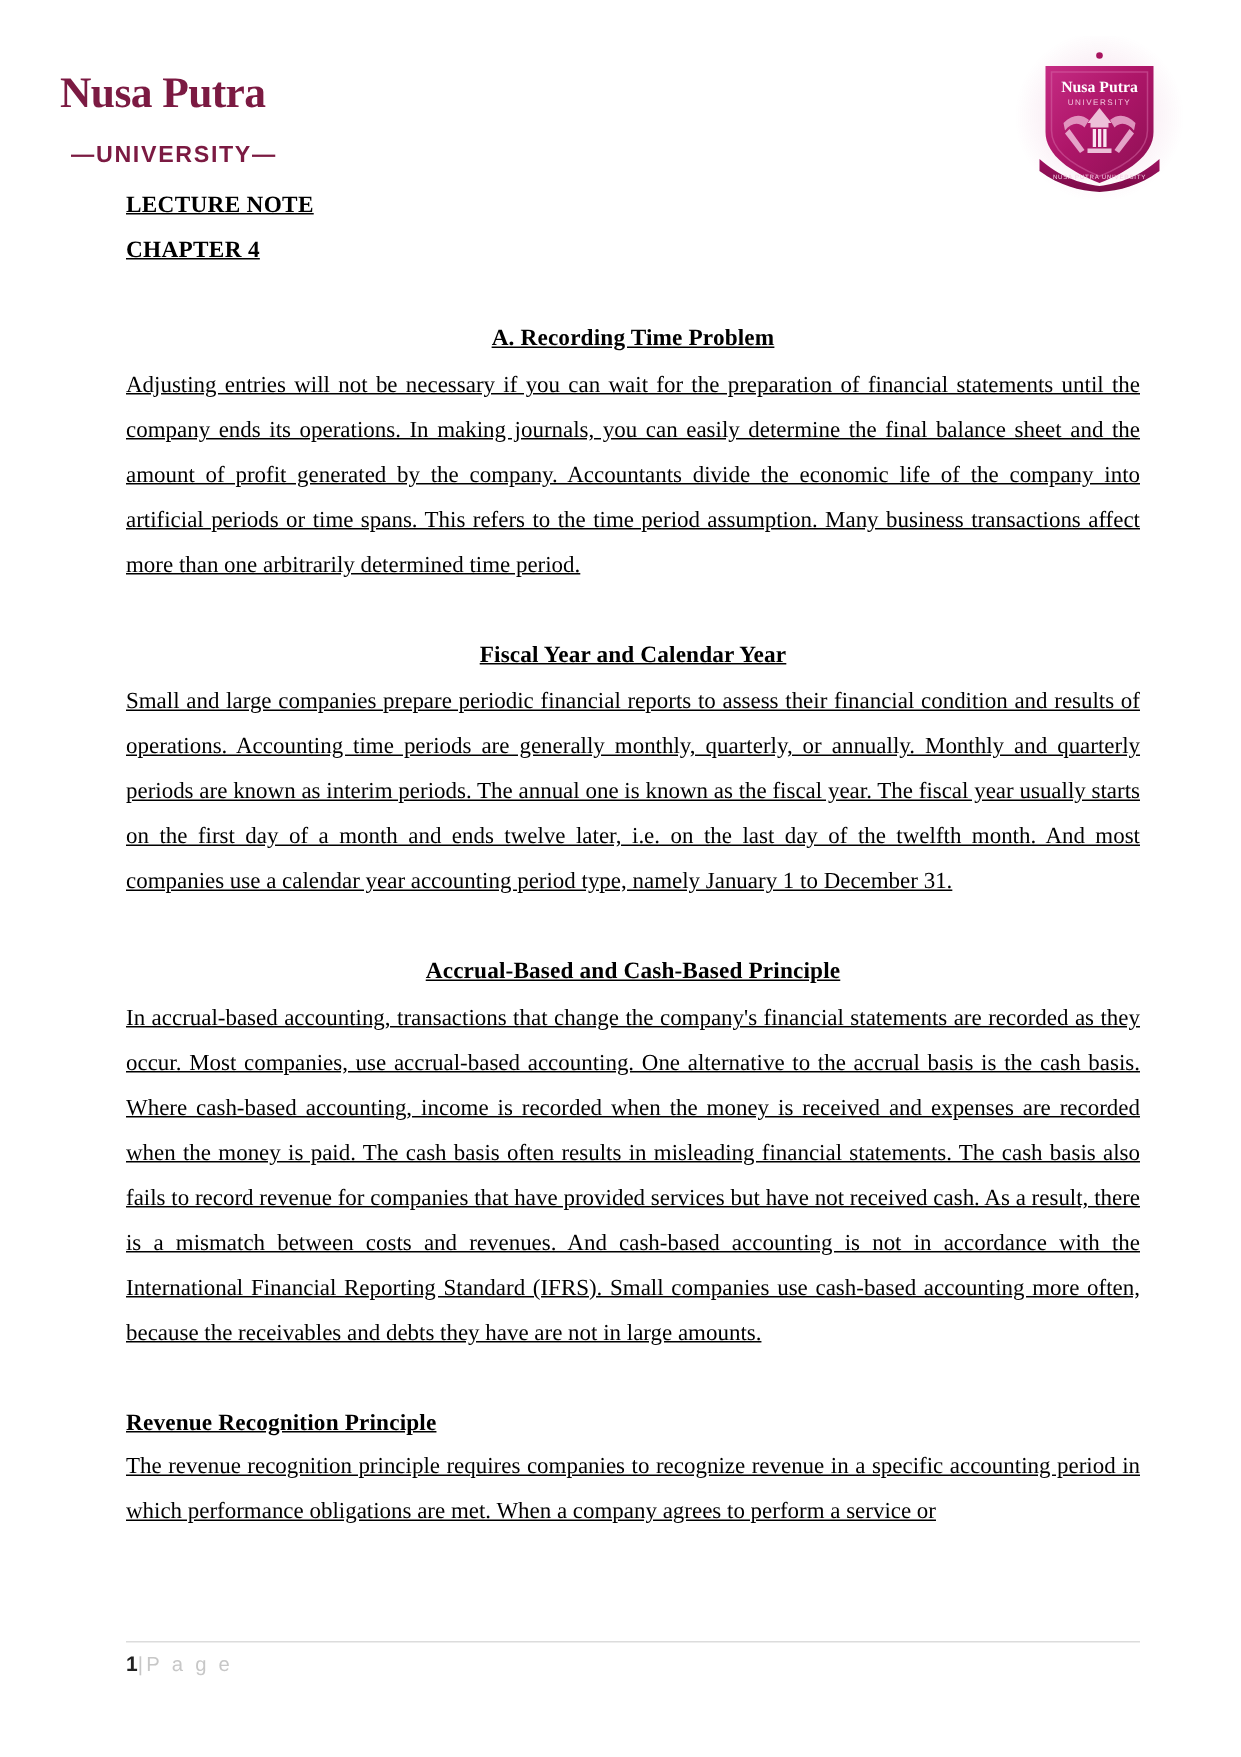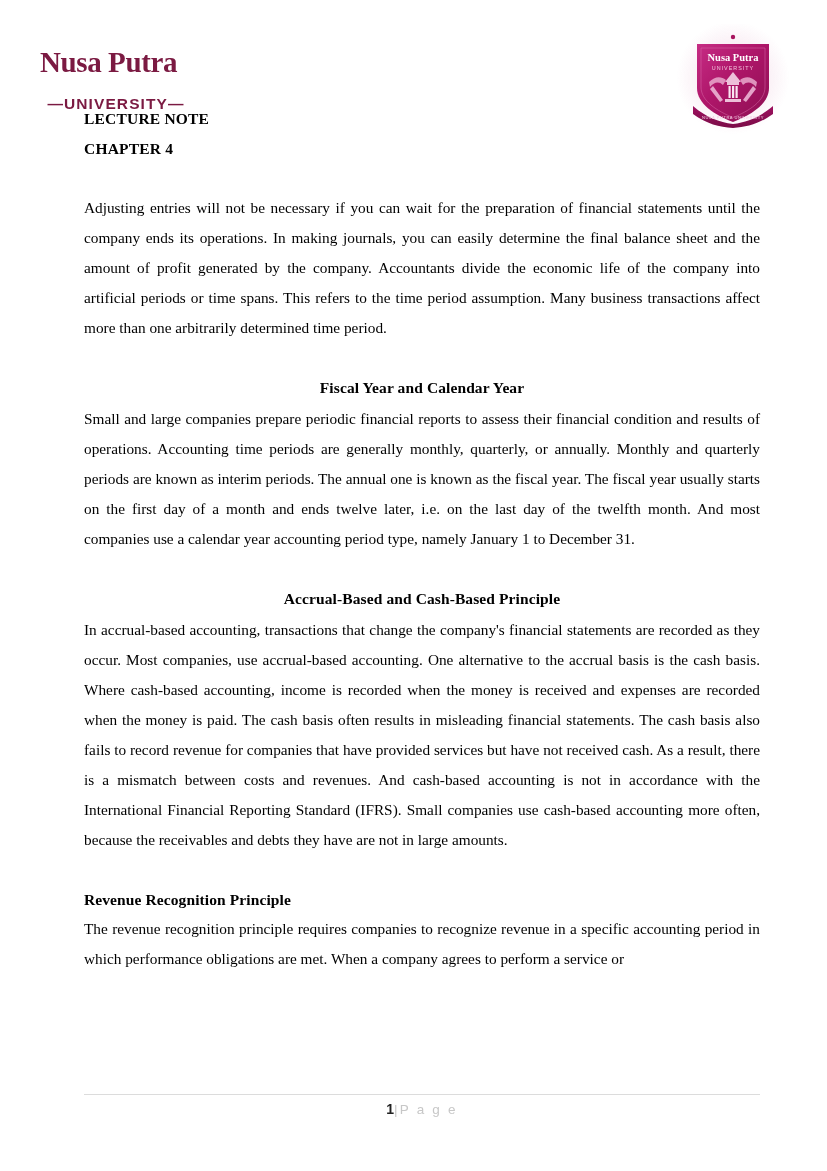--- a/index.html
+++ b/index.html
@@ -68,22 +68,23 @@
     position: absolute;
     inset: 0;
     background: radial-gradient(circle at 50% 48%, rgba(180,20,110,0.16) 0%, rgba(180,20,110,0.05) 48%, rgba(255,255,255,0) 70%);
   }
   .crest-svg { position: absolute; left: 12px; top: 8px; }
 
   
   .content {
     position: absolute;
     left: 84px;
-    top: 104px;
+    top: 122px;
     width: 676px;
+    text-decoration: underline;
   }
 
   .doc-head {
     font-size: 15.5px;
     font-weight: bold;
     line-height: 29.5px;
     letter-spacing: 0.2px;
     text-align: left;
   }
   .spacer-md { height: 30px; }
@@ -121,21 +122,21 @@
     left: 84px;
     top: 1094px;
     width: 676px;
   }
   .footer-rule {
     border-top: 1px solid #dcdcdc;
     width: 100%;
     height: 0;
   }
   .footer-text {
-    text-align: center;
+    text-align: left;
     margin-top: 6px;
     font-family: "Liberation Sans", sans-serif;
     font-size: 13.5px;
   }
   .pg-num {
     color: #222222;
     font-weight: bold;
     font-size: 14px;
   }
   .pg-word {
@@ -201,20 +202,21 @@
     </div>
   </div>
 
   <div class="content">
 
     <div class="doc-head">LECTURE NOTE</div>
     <div class="doc-head">CHAPTER 4</div>
 
     <div class="spacer-md"></div>
 
+    <h2 class="section-title">A. Recording Time Problem</h2>
     <p class="body">Adjusting entries will not be necessary if you can wait for the preparation of financial statements until the company ends its operations. In making journals, you can easily determine the final balance sheet and the amount of profit generated by the company. Accountants divide the economic life of the company into artificial periods or time spans. This refers to the time period assumption. Many business transactions affect more than one arbitrarily determined time period.</p>
 
     <div class="spacer-md"></div>
 
     <h2 class="section-title">Fiscal Year and Calendar Year</h2>
     <p class="body">Small and large companies prepare periodic financial reports to assess their financial condition and results of operations. Accounting time periods are generally monthly, quarterly, or annually. Monthly and quarterly periods are known as interim periods. The annual one is known as the fiscal year. The fiscal year usually starts on the first day of a month and ends twelve later, i.e. on the last day of the twelfth month. And most companies use a calendar year accounting period type, namely January 1 to December 31.</p>
 
     <div class="spacer-md"></div>
 
     <h2 class="section-title">Accrual-Based and Cash-Based Principle</h2>

